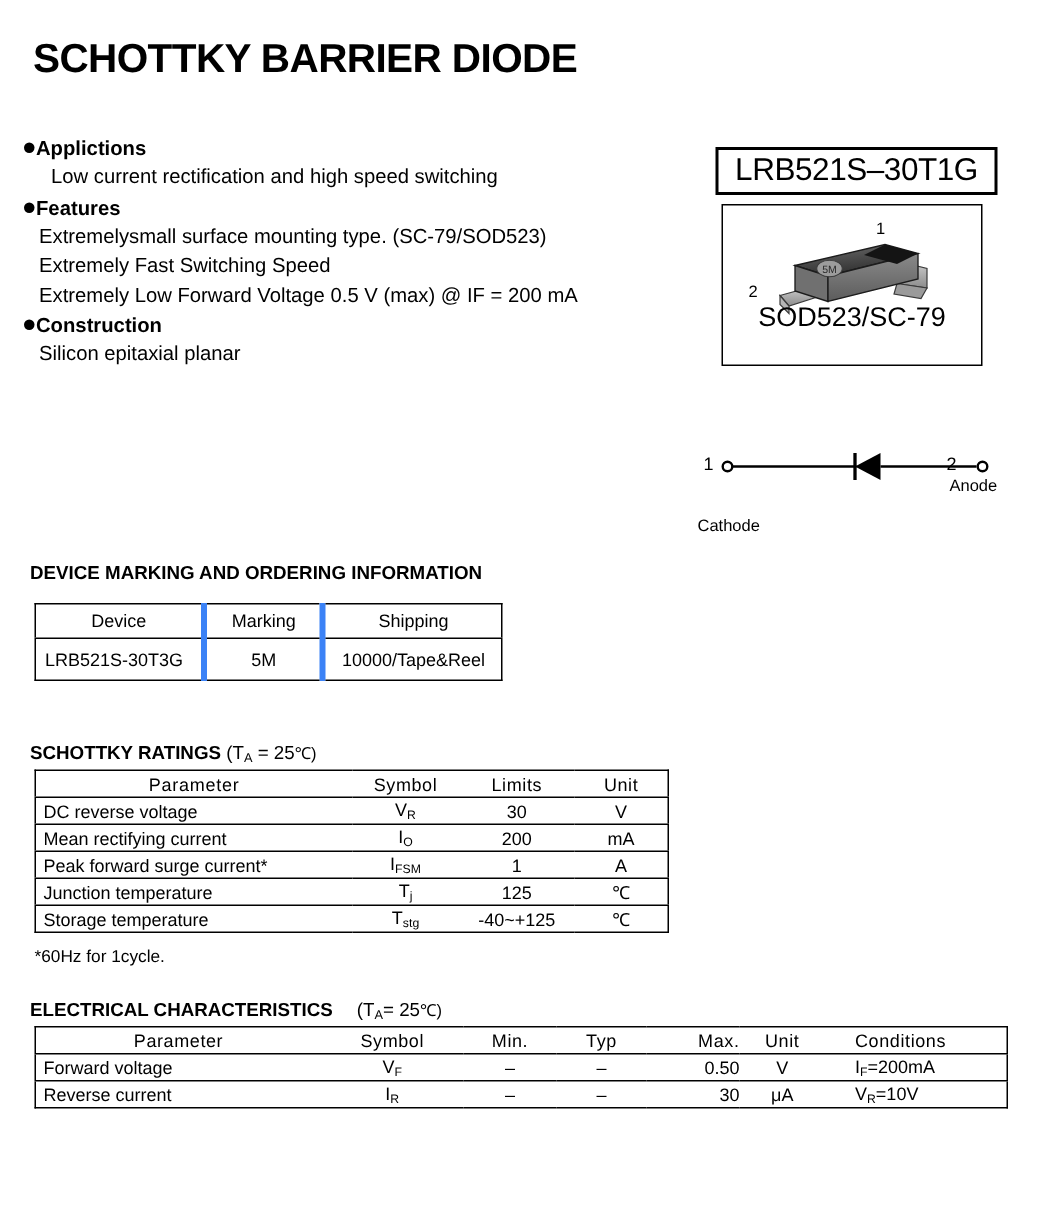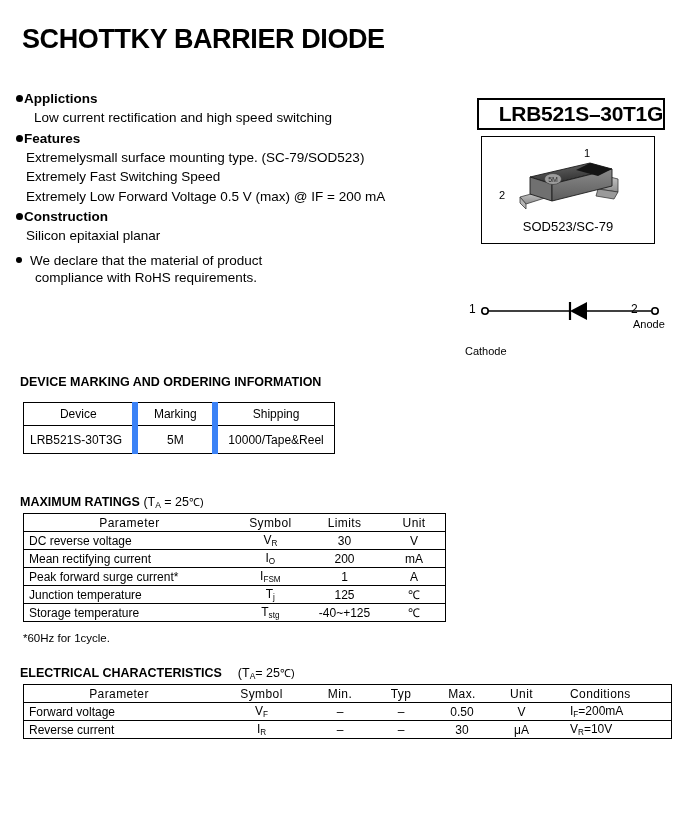--- a/index.html
+++ b/index.html
@@ -75,43 +75,43 @@
   
   .pn-box {
     position: absolute;
     left: 477px;
     top: 98px;
     width: 184px;
     height: 28px;
     border: 2px solid #000;
     display: flex;
     align-items: center;
-    justify-content: flex-end;
+    justify-content: center;
     font-size: 21px;
-    font-weight: bold;
+    font-weight: normal;
     letter-spacing: -0.3px;
   }
 
   
   .pkg-box {
     position: absolute;
     left: 481px;
     top: 136px;
     width: 172px;
     height: 106px;
     border: 1px solid #000;
     background: #fff;
   }
   .pkg-label {
     position: absolute;
     left: 0;
     right: 0;
-    bottom: 9px;
+    bottom: 21px;
     text-align: center;
-    font-size: 13px;
+    font-size: 18px;
   }
   .pin-num {
     position: absolute;
     font-size: 11px;
   }
   .pin-1 { left: 102px; top: 10px; }
   .pin-2 { left: 17px; top: 52px; }
   .pkg-art { position: absolute; left: 24px; top: 20px; }
 
   
@@ -154,21 +154,21 @@
   th { font-weight: bold; }
 
   
   #device-table {
     left: 23px;
     top: 402px;
     width: 312px;
     border: 1.5px solid #000;
   }
   #device-table td, #device-table th {
-    border-right: 6px solid #3b82f6;
+    border-right: 4px solid #3b82f6;
     border-bottom: 1px solid #000;
     height: 22px;
     text-align: center;
     font-size: 12px;
   }
   #device-table tr:last-child td { border-bottom: none; }
   #device-table td:last-child, #device-table th:last-child { border-right: none; }
   #device-table td.dev-name { text-align: left; padding-left: 6px; }
   #device-table .c1 { width: 112px; }
   #device-table .c2 { width: 80px; }
@@ -206,21 +206,21 @@
   #elec-table th, #elec-table td {
     border-bottom: 1px solid #000;
     height: 17px;
     font-size: 12px;
   }
   #elec-table tr:last-child td { border-bottom: none; }
   #elec-table .p  { width: 185px; text-align: left; padding-left: 5px; }
   #elec-table .sy { width: 95px;  text-align: center; }
   #elec-table .mn { width: 62px;  text-align: center; }
   #elec-table .tp { width: 60px;  text-align: center; }
-  #elec-table .mx { width: 62px;  text-align: center; }
+  #elec-table .mx { width: 62px;  text-align: right; }
   #elec-table .un { width: 57px;  text-align: center; }
   #elec-table .cn { text-align: left; padding-left: 20px; }
   #elec-table th  { text-align: center; letter-spacing: 0.4px; }
   #elec-table th.p { text-align: center; padding-left: 0; }
   #elec-table th.cn { text-align: left; padding-left: 20px; }
 
   .footnote {
     position: absolute;
     left: 23px;
     top: 632px;
@@ -238,25 +238,20 @@
   <div class="body-line indent-more">Low current rectification and high speed switching</div>
 
   <div class="sect-head"><span class="bullet"></span><span>Features</span></div>
   <div class="body-line">Extremelysmall surface mounting type. (SC-79/SOD523)</div>
   <div class="body-line">Extremely Fast Switching Speed</div>
   <div class="body-line">Extremely Low Forward Voltage 0.5 V (max) @ IF = 200 mA</div>
 
   <div class="sect-head"><span class="bullet"></span><span>Construction</span></div>
   <div class="body-line">Silicon epitaxial planar</div>
 
-  <div class="rohs">
-    <span class="bullet-sm"></span>
-    <div>We declare that the material of product</div>
-    <div class="l2">compliance with RoHS requirements.</div>
-  </div>
 </div>
 
 <div class="pn-box">
   <span>LRB521S–30T1G</span>
 </div>
 
 <div class="pkg-box">
   <span class="pin-num pin-1">1</span>
   <span class="pin-num pin-2">2</span>
 
@@ -324,21 +319,21 @@
   </tr>
   <tr class="tall">
     <td class="c1 dev-name">LRB521S-30T3G</td>
     <td class="c2">5M</td>
     <td class="c3">10000/Tape&amp;Reel</td>
   </tr>
 </tbody>
   </table>
 
 <div class="tbl-head" style="left:20px; top:494px;">
-  <span>MAXIMUM RATINGS</span><span style="font-weight:normal;"><span> (T</span><sub>A</sub><span> = 25</span><span class="deg">℃)</span></span>
+  <span>SCHOTTKY RATINGS</span><span style="font-weight:normal;"><span> (T</span><sub>A</sub><span> = 25</span><span class="deg">℃)</span></span>
 </div>
 
 <table id="max-table">
   <tbody>
       <tr>
     <th class="p">Parameter</th>
     <th class="s">Symbol</th>
     <th class="l">Limits</th>
     <th class="u">Unit</th>
   </tr>

